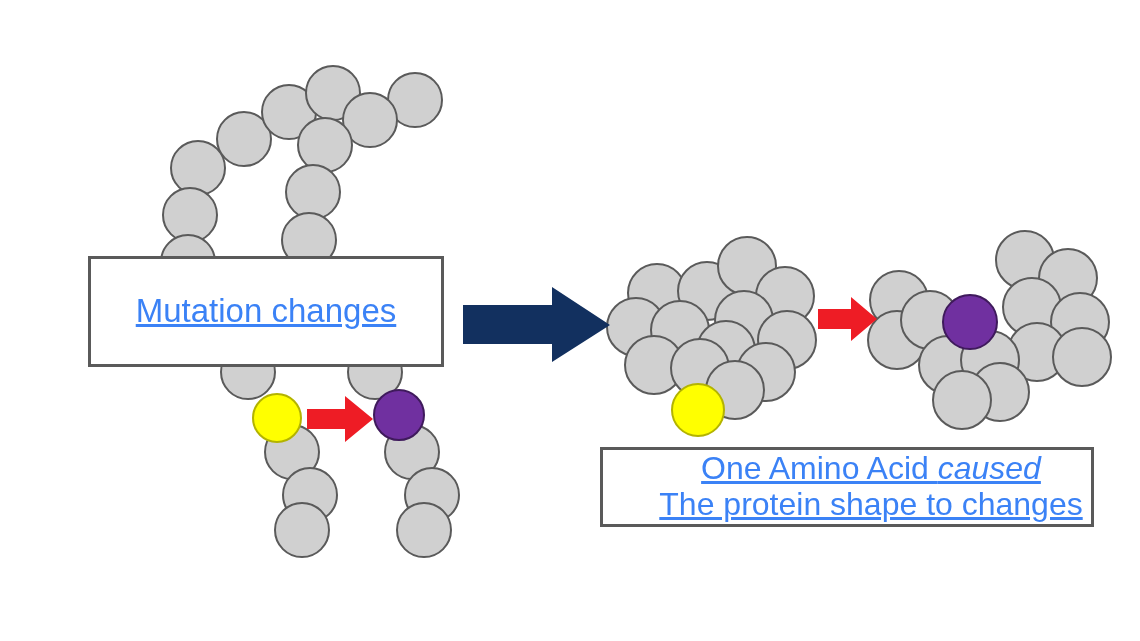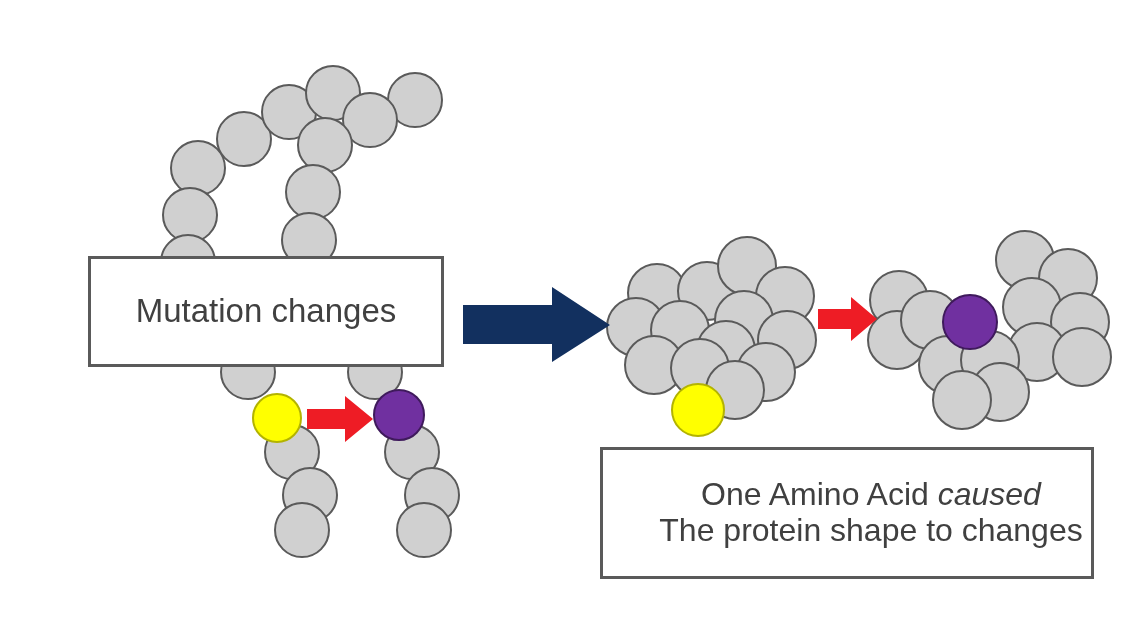--- a/index.html
+++ b/index.html
@@ -27,37 +27,38 @@
   }
   .callout {
     position: absolute;
     background: #ffffff;
     border: 3px solid #5a5a5a;
     box-sizing: border-box;
     display: flex;
     flex-direction: column;
     align-items: center;
     justify-content: center;
-    color: #404040;
+    color: #3b82f6;
     line-height: 1.12;
     text-align: center;
     font-family: "Liberation Sans", sans-serif;
+    text-decoration: underline;
   }
   #callout-mutation {
     left: 88px;
     top: 256px;
     width: 356px;
     height: 111px;
     font-size: 33px;
   }
   #callout-result {
     left: 600px;
     top: 447px;
     width: 494px;
-    height: 132px;
+    height: 80px;
     font-size: 32px;
     padding-left: 48px;
   }
   .callout-line {
     white-space: nowrap;
     display: block;
   }
   .callout-line .emph {
     font-style: italic;
   }

